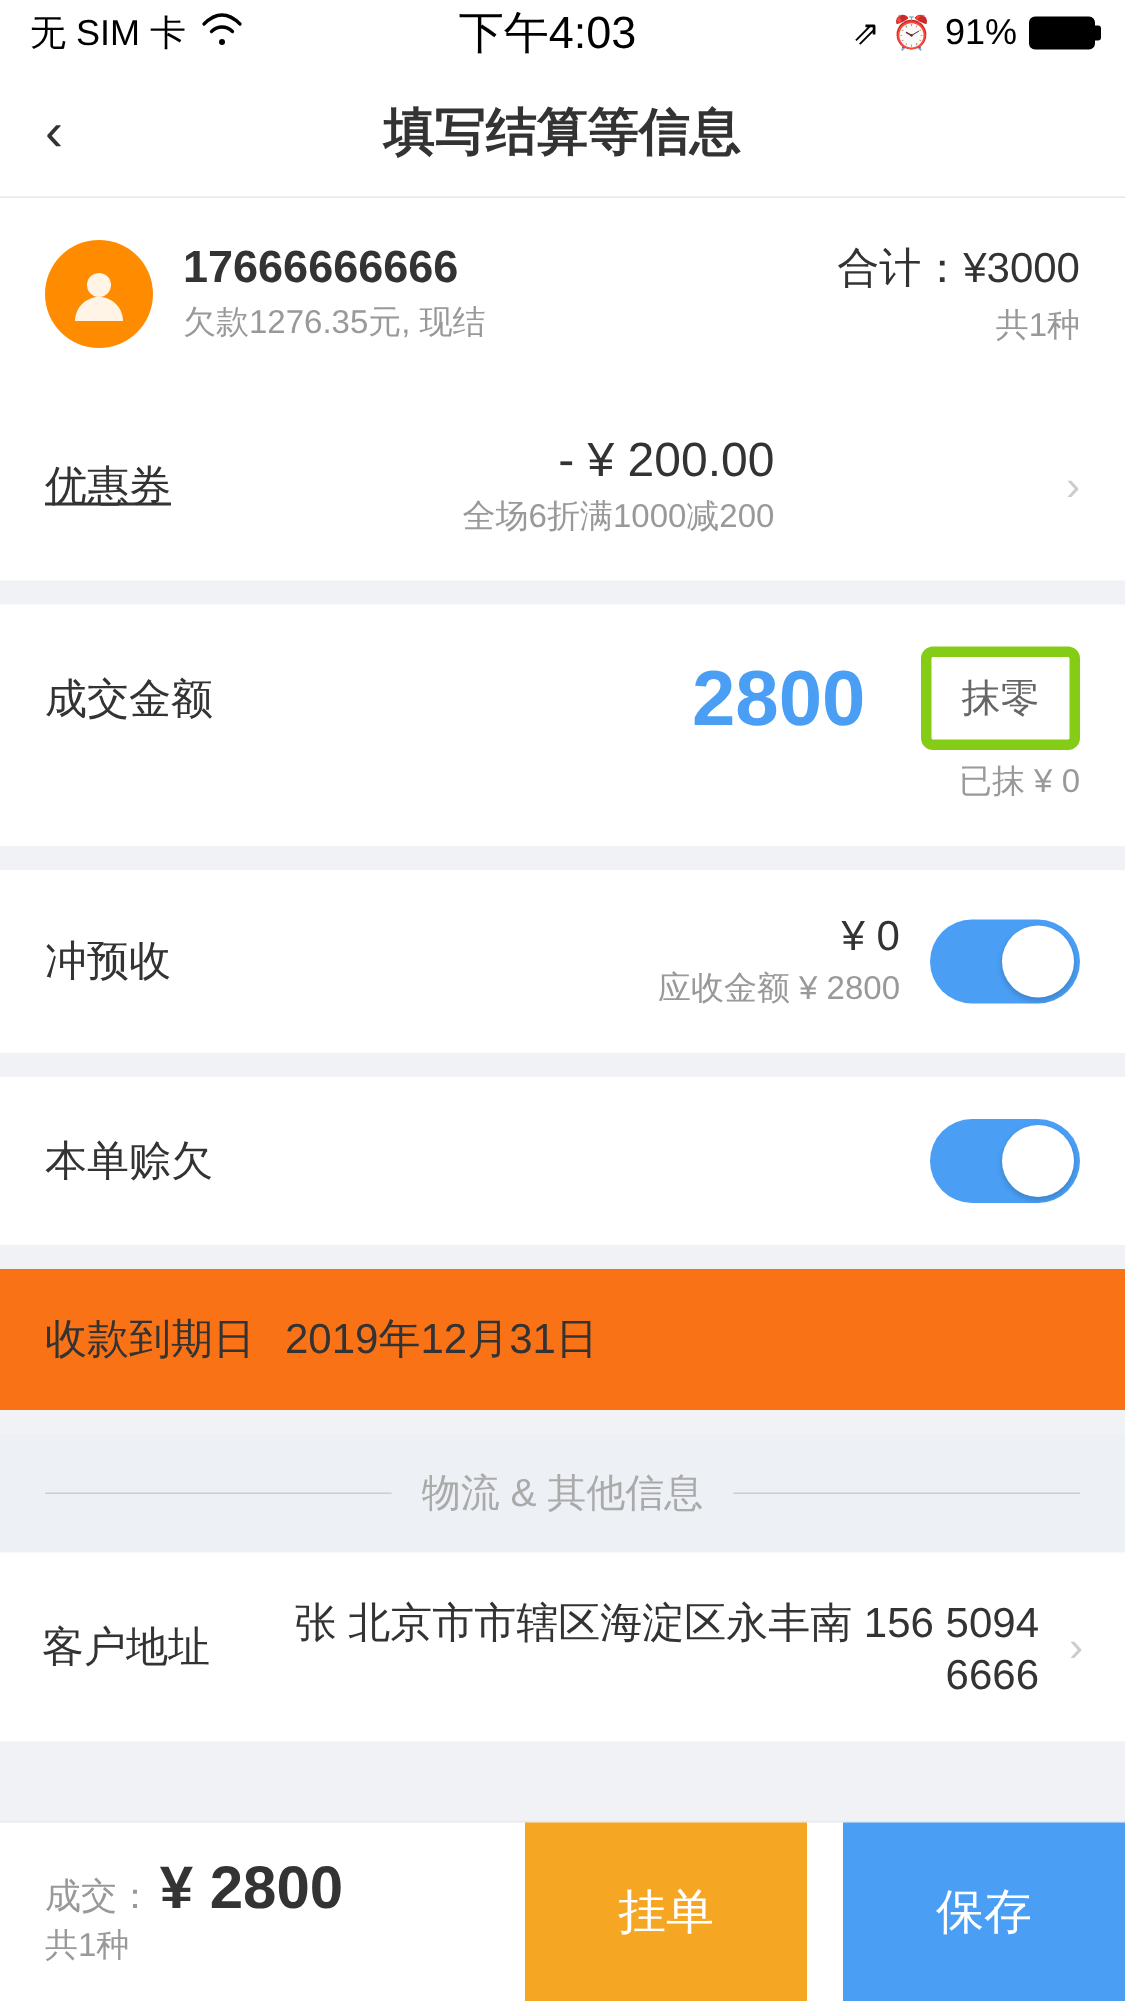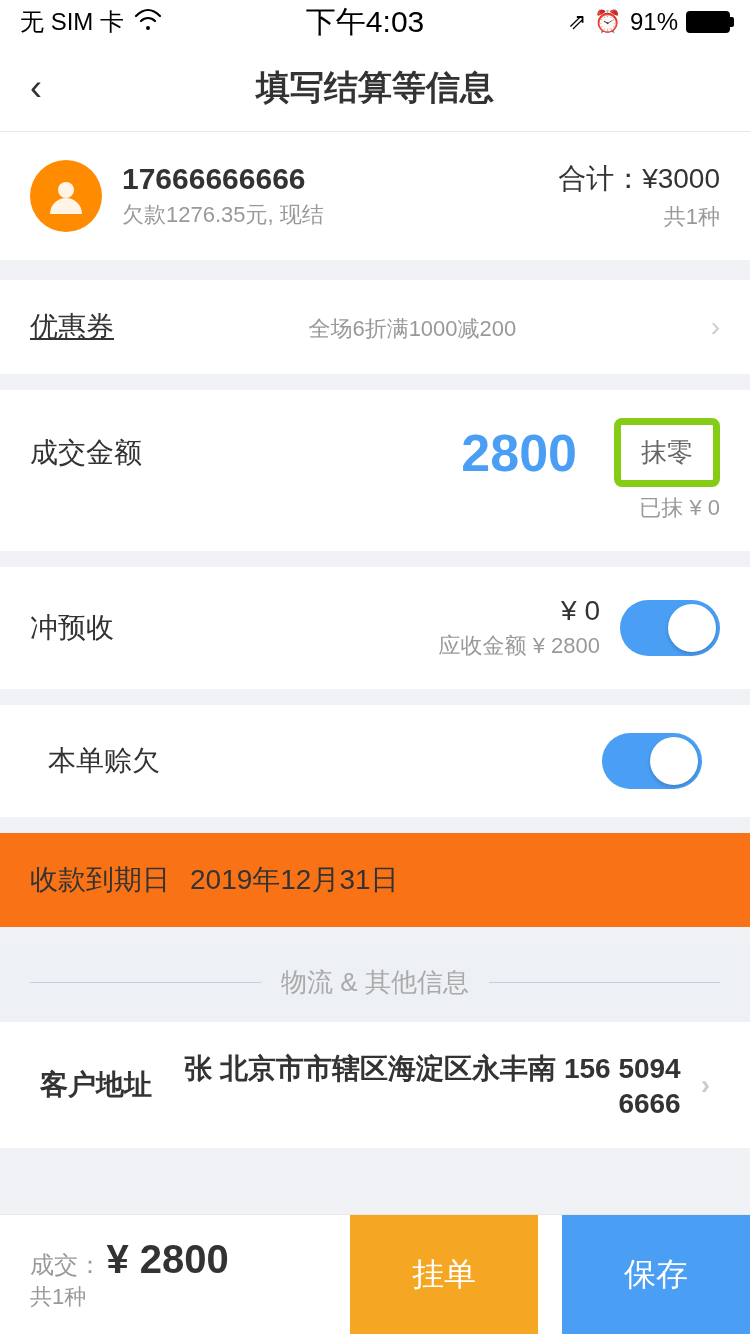--- a/index.html
+++ b/index.html
@@ -74,21 +74,21 @@
       padding-bottom: 130px;
     }
 
     
     .customer-card {
       background: #fff;
       padding: 28px 30px;
       display: flex;
       align-items: center;
       justify-content: space-between;
-      margin-bottom: 20px;
+      margin-bottom: 0;
       gap: 47px;
     }
     .customer-left { display: flex; align-items: center; gap: 20px; }
     .avatar {
       width: 72px; height: 72px;
       border-radius: 50%;
       background: #ff8c00;
       display: flex; align-items: center; justify-content: center;
       font-size: 32px; color: #fff;
     }
@@ -173,21 +173,21 @@
       width: 48px; height: 48px;
       border-radius: 50%;
       background: #fff;
       box-shadow: 0 2px 4px rgba(0,0,0,0.2);
     }
 
     
     .debit-section {
       background: #fff;
       margin-bottom: 16px;
-      padding: 28px 48px;
+      padding: 28px 30px;
     }
     .debit-row {
       display: flex;
       align-items: center;
       justify-content: space-between;
     }
     .debit-label { font-size: 28px; color: #333; }
 
     
     .due-section {
@@ -216,26 +216,25 @@
     .divider-line {
       flex: 1;
       height: 1px;
       background: #c8cdd8;
     }
     .divider-text { font-size: 26px; color: #aaa; }
 
     
     .address-section {
       background: #fff;
-      padding: 28px 40px;
+      padding: 28px 28px;
       display: flex;
       align-items: center;
       justify-content: space-between;
       margin-bottom: 0;
-      font-weight: bold;
     }
     .address-label { font-size: 28px; color: #333; flex-shrink: 0; }
     .address-content {
       flex: 1;
       font-size: 28px;
       color: #333;
       margin: 0 20px;
       text-align: right;
     }
 
@@ -326,20 +325,21 @@
     <div class="customer-right">
       <div class="total">合计：¥3000</div>
       <div class="count">共1种</div>
     </div>
   </div>
 
   <div class="section">
     <div class="section-row">
       <div class="row-label">优惠券</div>
       <div style="text-align:right;">
+        <div class="coupon-discount">- ¥ 200.00</div>
         <div class="coupon-desc">全场6折满1000减200</div>
       </div>
       <div class="chevron-right">›</div>
     </div>
   </div>
 
   <div class="deal-section">
     <div class="deal-row">
       <div class="deal-label">成交金额</div>
       <div class="deal-right">

